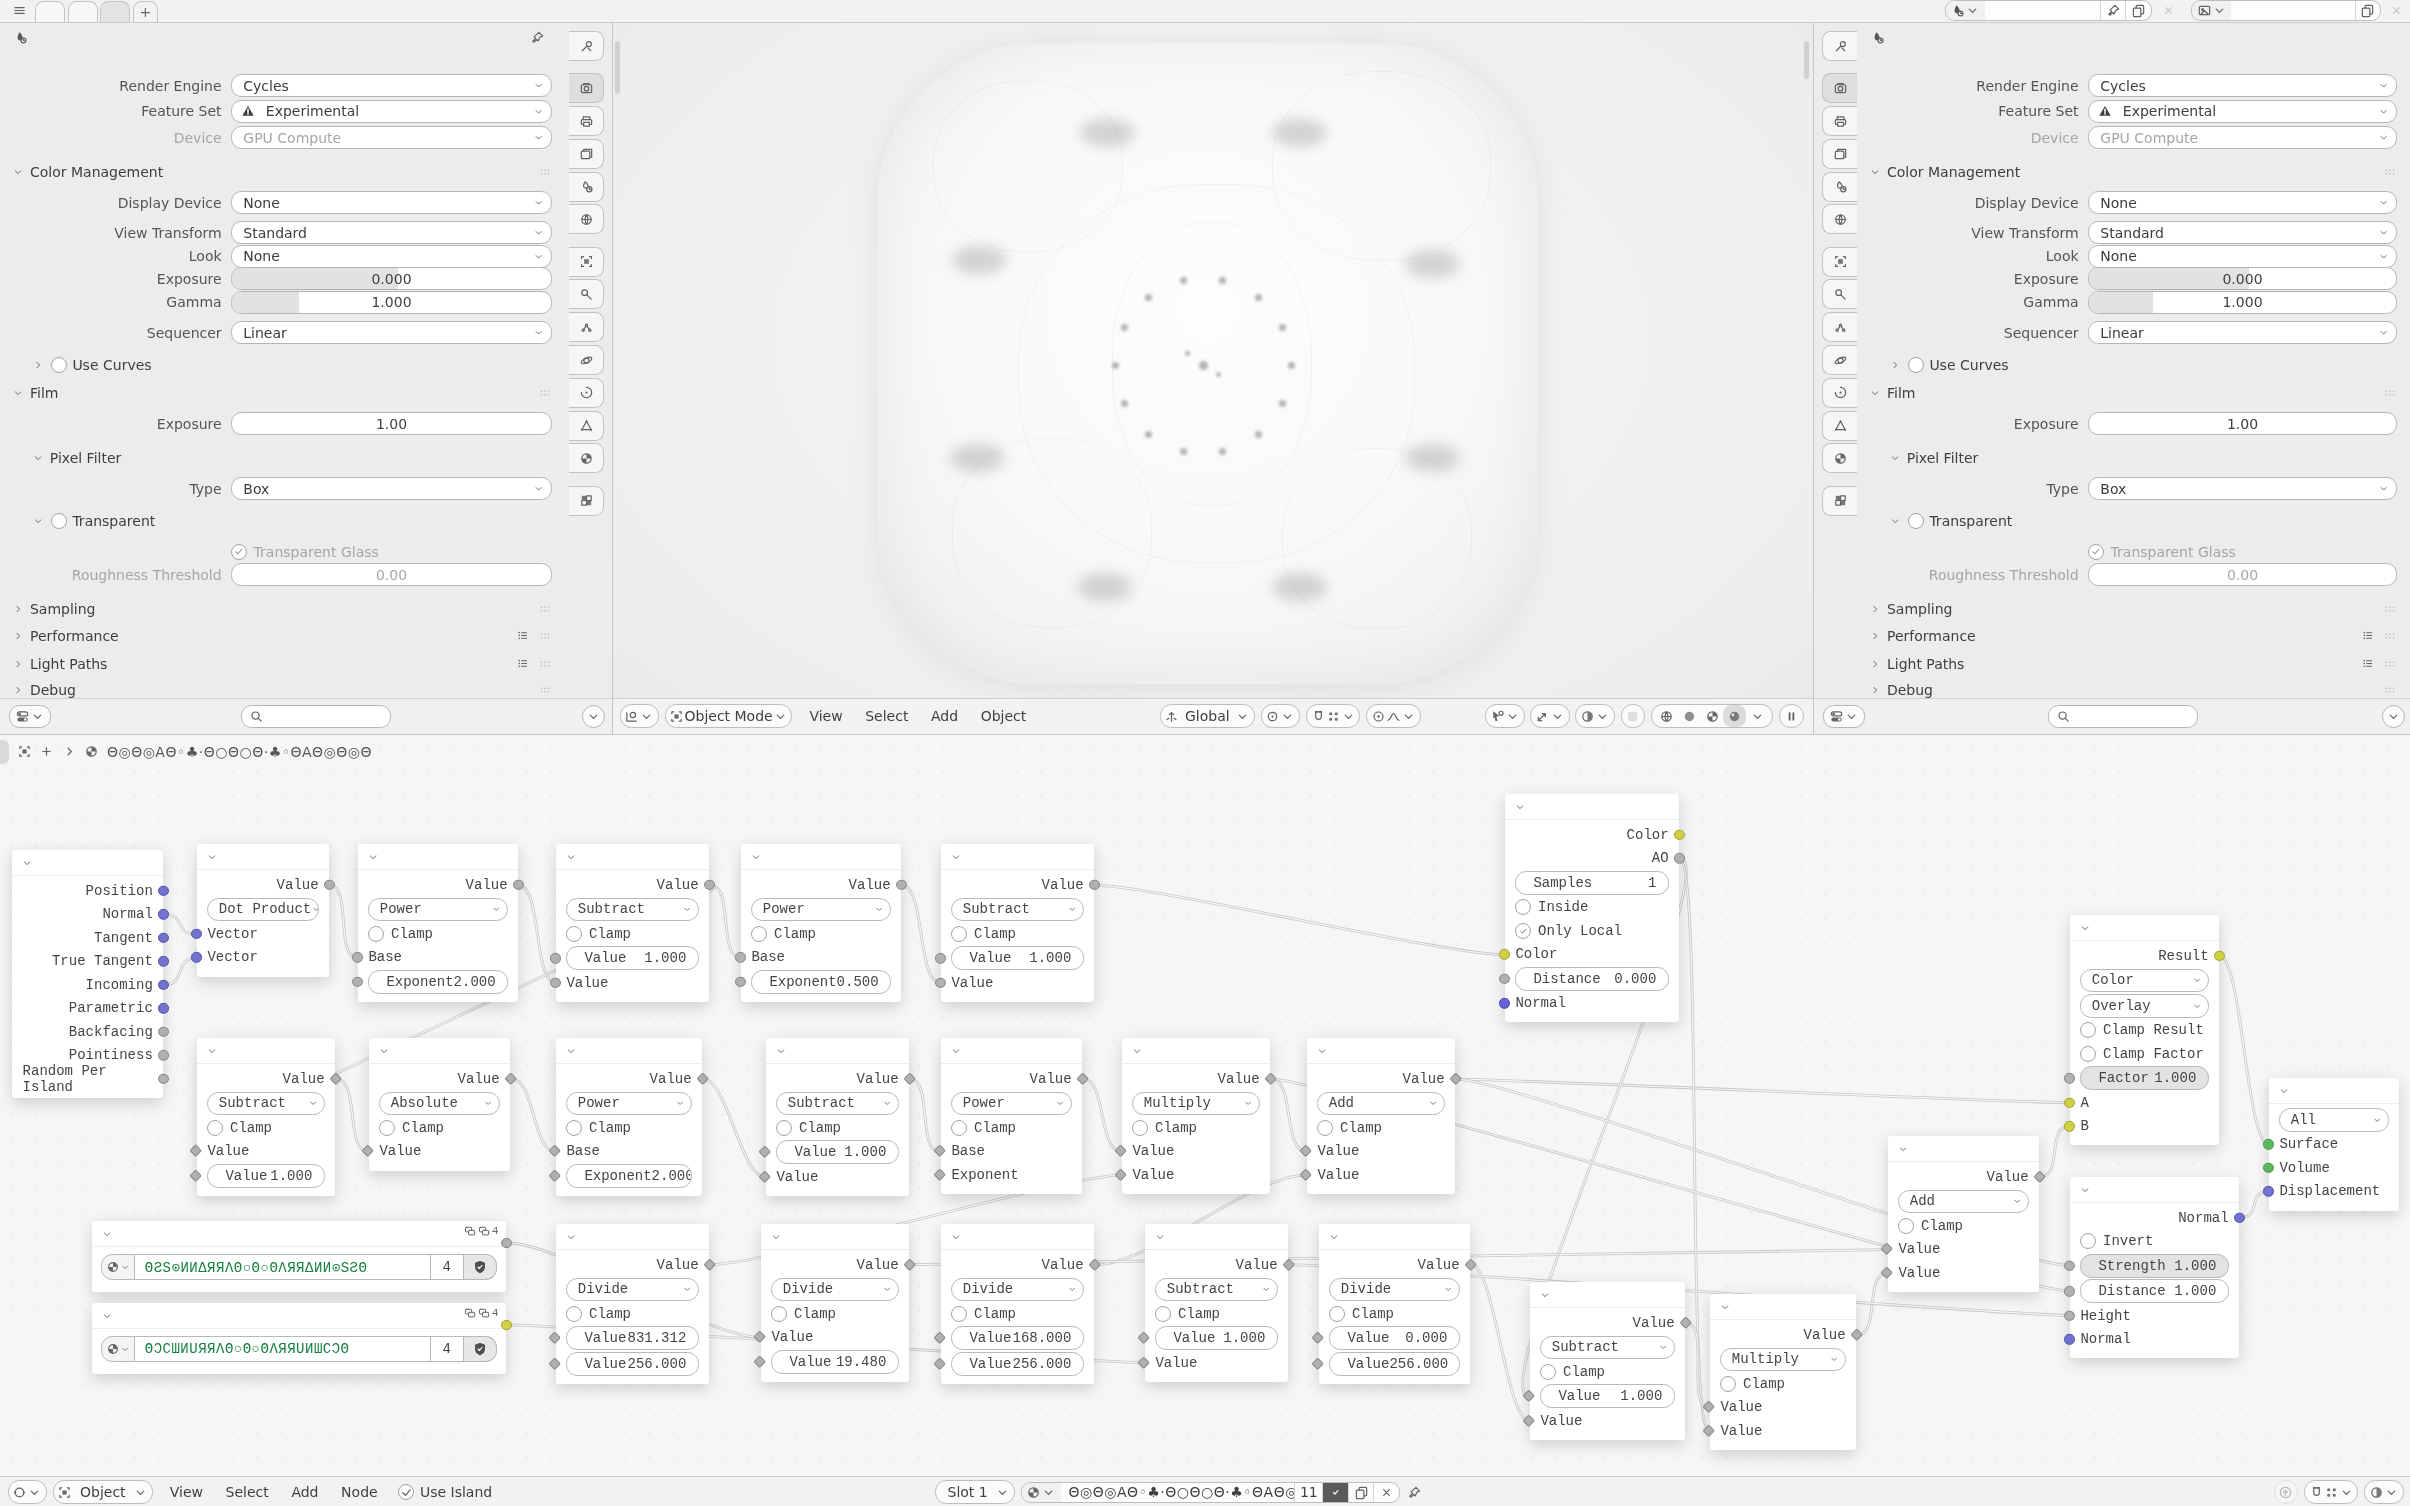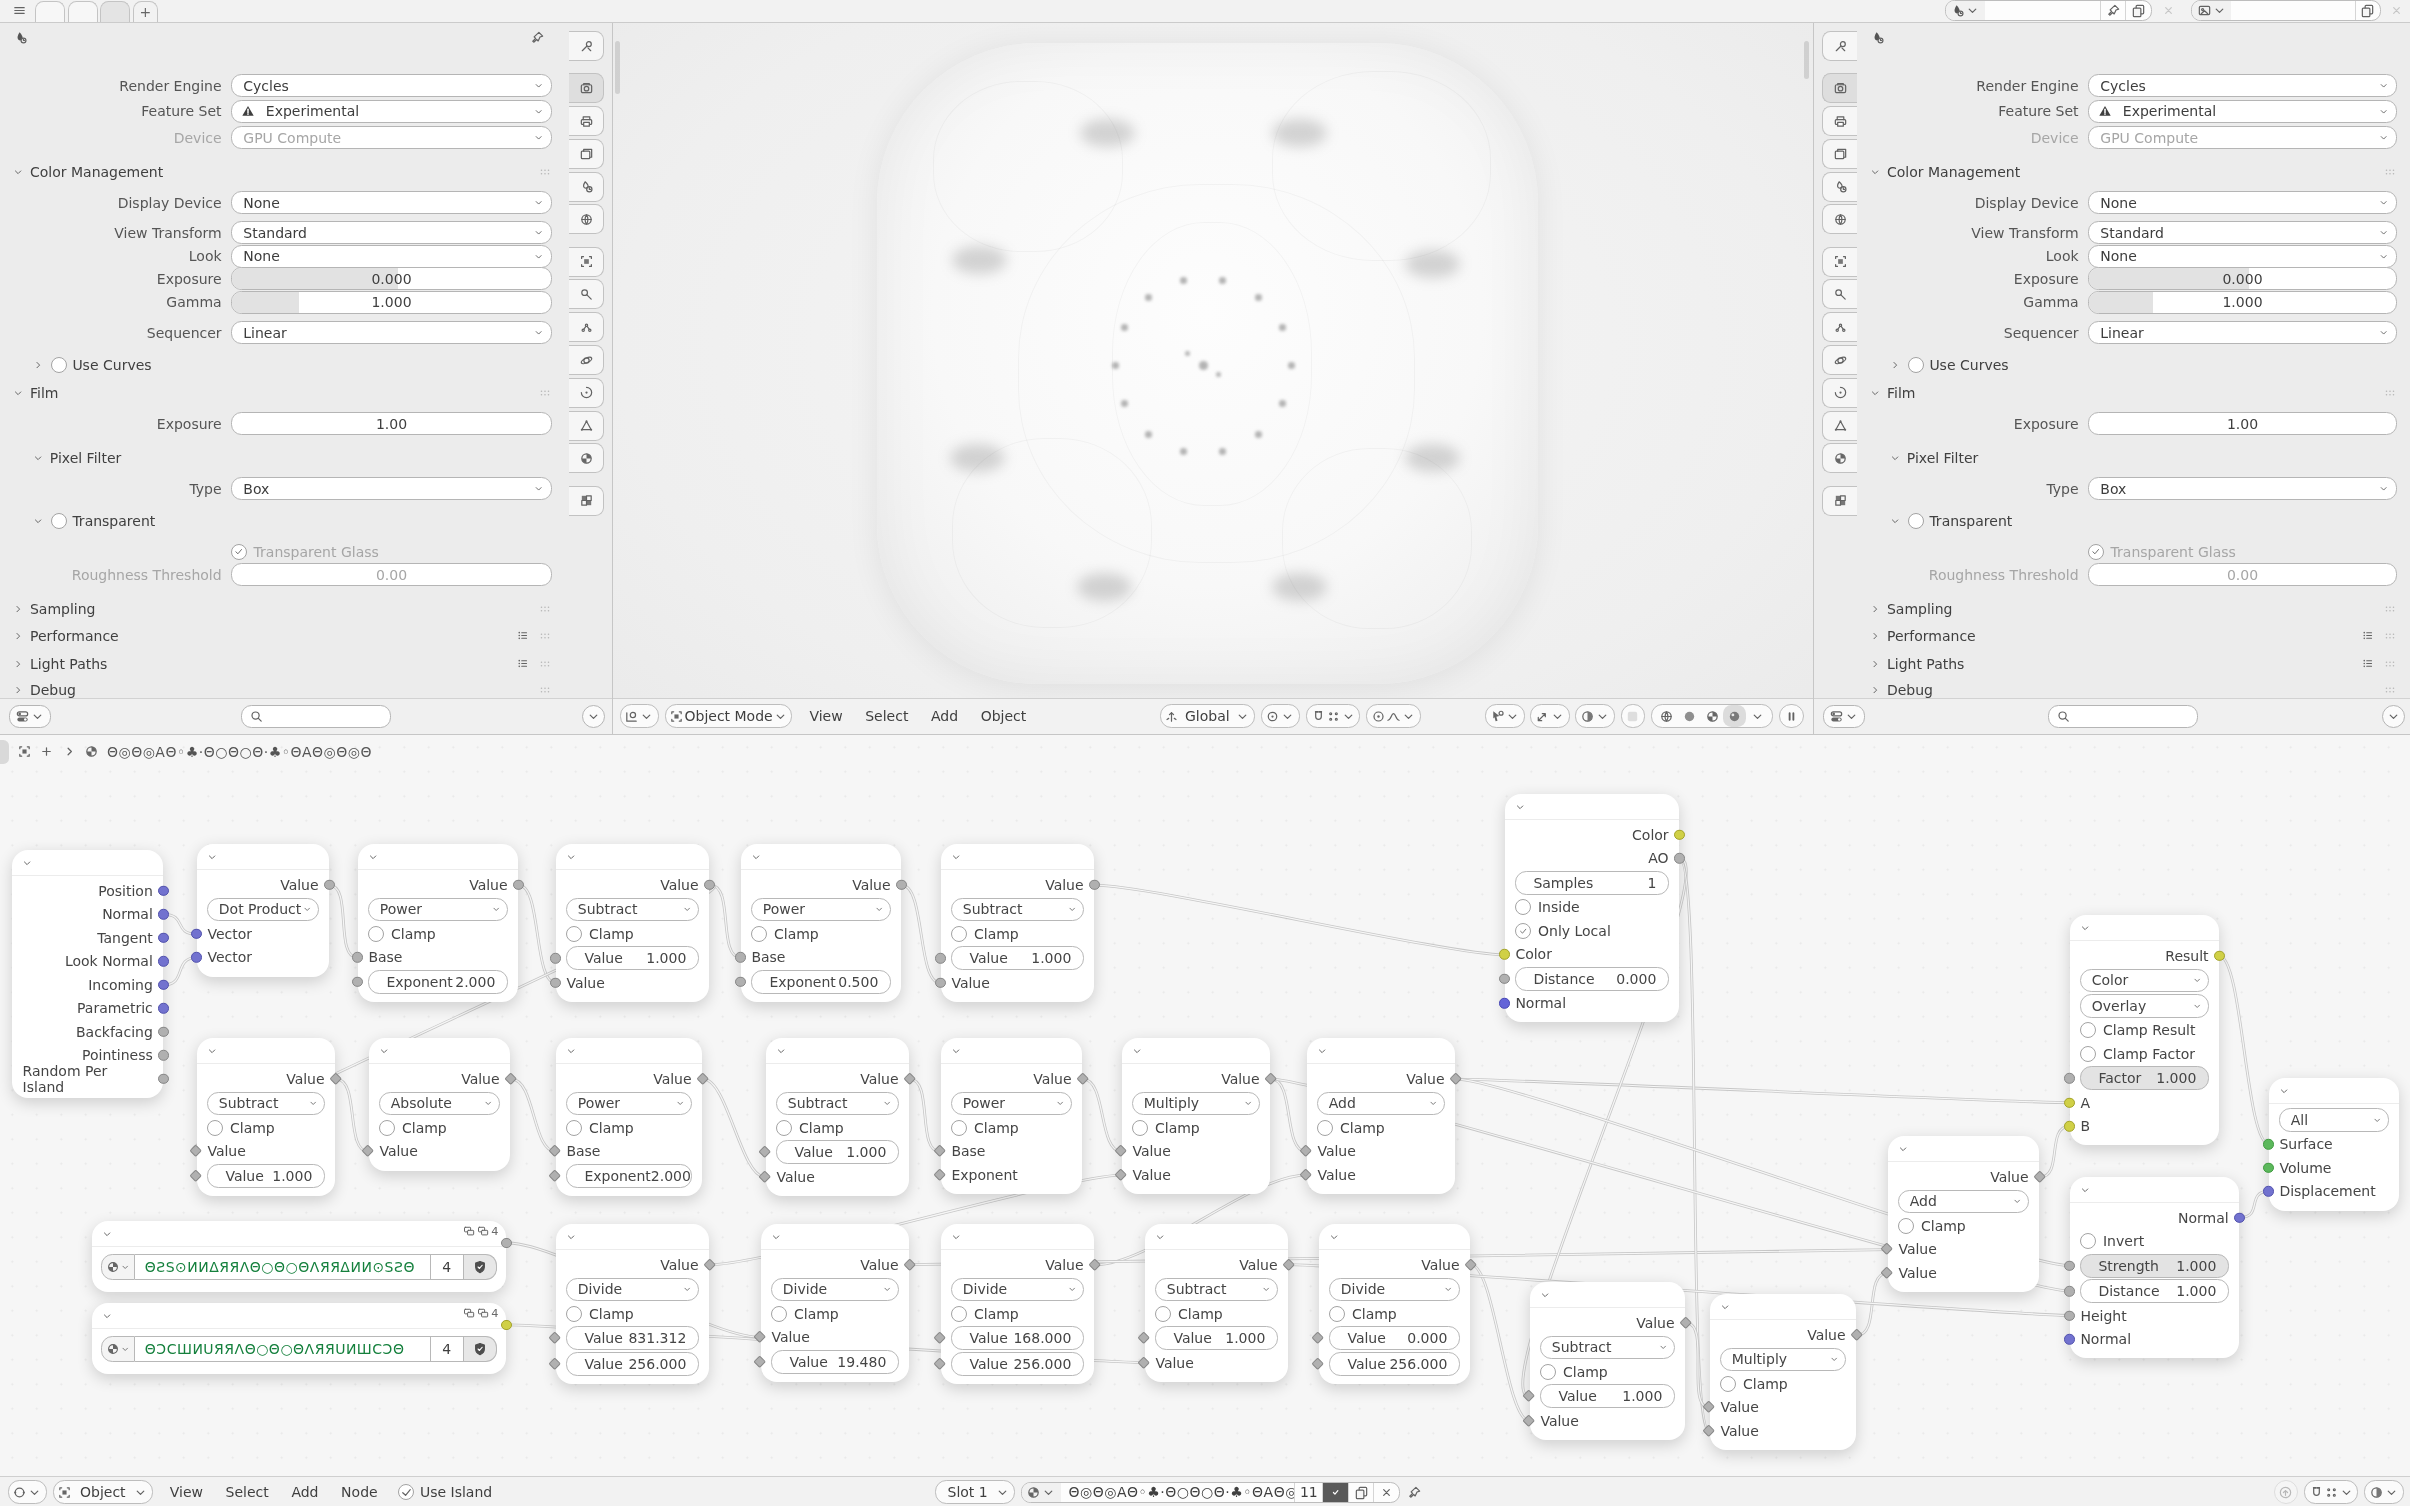--- a/index.html
+++ b/index.html
@@ -70,21 +70,21 @@
   .hgroup .seg2.on{background:#dcdcdc;border-radius:8.5px;}
   .menuword{margin:0 11.3px;color:#3f3f3f;}
   .vscroll{position:absolute;width:5.6px;border-radius:2.8px;background:#c9c9c9;opacity:.8;}
   
   #nodeed{left:0;top:734px;width:2411px;height:773px;position:absolute;border-top:0.9px solid #c6c6c6;box-sizing:border-box;}
   #ncanvas{position:absolute;left:0;top:0;width:2411px;height:742px;overflow:hidden;background:#f6f6f6;
     background-image:radial-gradient(#e7e7e7 0.9px,transparent 1.1px);background-size:24.5px 24.5px;}
   #wires{position:absolute;left:0;top:0;}
   #nbread{position:absolute;left:0;top:4.7px;display:flex;align-items:center;z-index:4;color:#555;}
   .sidetab{width:9.4px;height:24.5px;background:#d9d9d9;border-radius:0 5.6px 5.6px 0;margin-right:7.5px;}
-  .node{position:absolute;background:#fff;border-radius:16px;box-shadow:0 4.7px 15px rgba(0,0,0,.16);z-index:3;}
+  .node{position:absolute;background:#fff;border-radius:3px;box-shadow:0 4.7px 15px rgba(0,0,0,.16);z-index:3;font-family:Liberation Mono, monospace;}
   .nhead{height:25.4px;display:flex;align-items:center;padding:0 8.5px;border-bottom:0.9px solid #ececec;position:relative;}
   .nbody{padding:2.8px 0 7.5px 0;}
   .nrow{position:relative;display:flex;align-items:center;height:23.5px;padding:0 10.4px;color:#454545;}
   .nrow.rOut{justify-content:flex-end;}
   .nrow.rDD,.nrow.rFLD{height:25.4px;}
   .npill{flex:1;height:21.7px;border:0.9px solid #b8b8b8;border-radius:11.3px;background:#fff;display:flex;align-items:center;overflow:hidden;}
   .npill .t{padding-left:10.4px;flex:1;white-space:nowrap;}
   .npill .v{padding-right:11.3px;}
   .npill.filled{background:#e3e3e3;justify-content:center;}
   .npill .chev{margin-right:5.6px;}
@@ -1477,21 +1477,21 @@
           </div>
           <div class="nrow rOut">
             <span>Normal</span>
             <span class="sock R purple"></span>
           </div>
           <div class="nrow rOut">
             <span>Tangent</span>
             <span class="sock R purple"></span>
           </div>
           <div class="nrow rOut">
-            <span>Look Normal</span>
+            <span>True Tangent</span>
             <span class="sock R purple"></span>
           </div>
           <div class="nrow rOut">
             <span>Incoming</span>
             <span class="sock R purple"></span>
           </div>
           <div class="nrow rOut">
             <span>Parametric</span>
             <span class="sock R purple"></span>
           </div>

